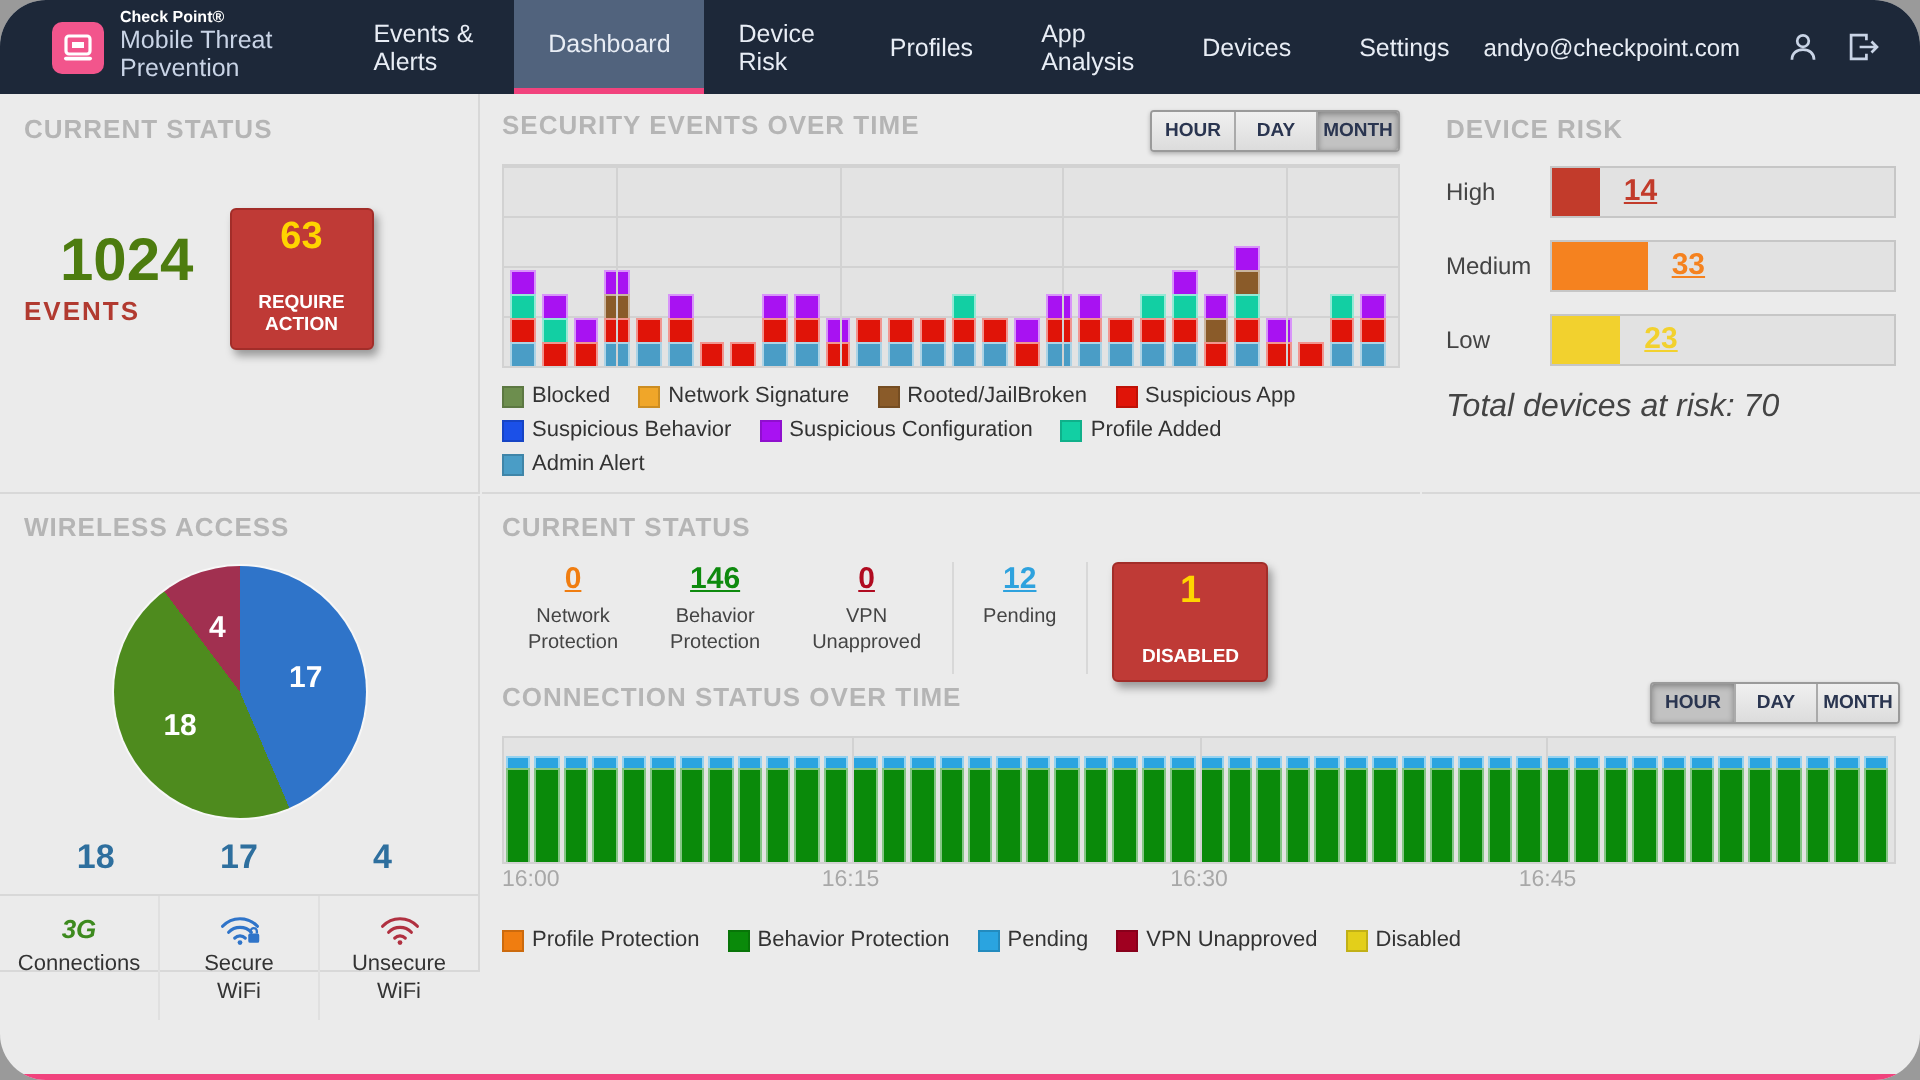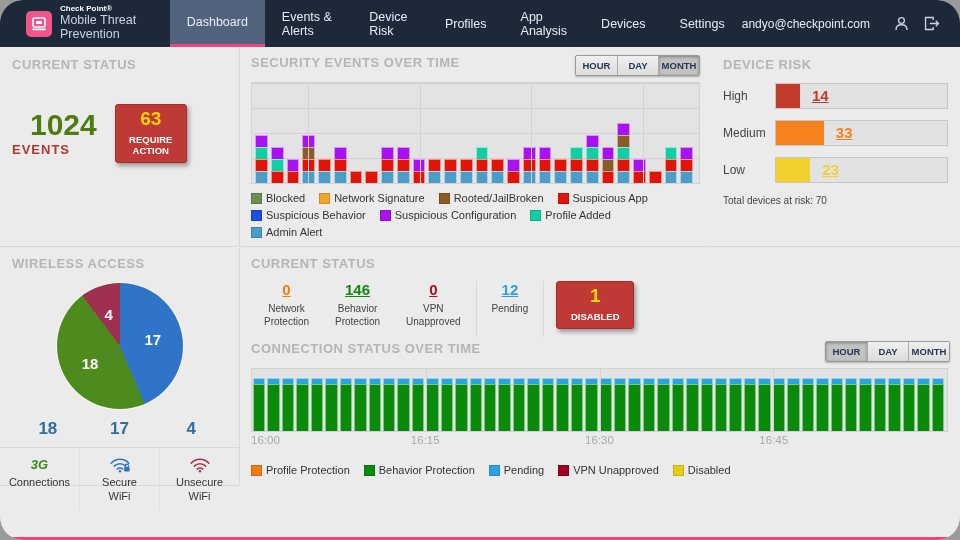--- a/index.html
+++ b/index.html
@@ -24,21 +24,21 @@
   .panel-title{font-size:13px;font-weight:bold;letter-spacing:.5px;color:#b5b5b5;}
 
   
   .p-cs{position:absolute;left:0;top:47px;width:240px;height:200px;border-right:1px solid #d8d8d8;border-bottom:1px solid #d8d8d8;padding:10px 12px;}
   .cs-body{display:flex;align-items:center;margin-top:32px;}
   .events-num{color:#4d7c0f;font-size:30px;font-weight:bold;text-align:center;line-height:1;margin-left:18px;}
   .events-lbl{color:#b13a30;font-size:13px;font-weight:bold;letter-spacing:1px;margin-top:2px;}
   .btn-red{background:#bf3a36;border:1px solid #a22d29;border-radius:3px;box-shadow:2px 3px 4px rgba(0,0,0,.35);color:#fff;text-align:center;cursor:pointer;}
   .require-btn{margin-left:18px;width:72px;padding:4px 4px 6px 4px;}
   .require-num{color:#ffd400;font-size:19px;font-weight:bold;line-height:1;}
-  .require-lbl{color:#ffffff;font-size:9.5px;font-weight:bold;margin-top:6px;}
+  .require-lbl{color:#ffffff;font-size:9.5px;font-weight:bold;margin-top:18px;}
 
   
   .toggle{display:flex;border:1px solid #9a9a9a;border-radius:2px;overflow:hidden;box-shadow:0 1px 2px rgba(0,0,0,.25);}
   .toggle .tbtn{width:41px;text-align:center;font-size:9.5px;font-weight:bold;color:#2a3550;background:linear-gradient(#f0f0f0,#dcdcdc);padding:4px 0;border-left:1px solid #aaa;cursor:pointer;}
   .toggle .tbtn:first-child{border-left:none;}
   .toggle .tbtn.on{background:#c2c2c2;box-shadow:inset 0 1px 3px rgba(0,0,0,.35);}
 
   
   .p-sec{position:absolute;left:241px;top:47px;width:469px;height:200px;border-bottom:1px solid #d8d8d8;padding:8px 10px;}
   .sec-head{display:flex;align-items:flex-start;}
@@ -57,21 +57,21 @@
   .leg-sw{width:11px;height:11px;margin-right:4px;border:1px solid rgba(0,0,0,.15);flex:0 0 auto;}
   .leg-txt{font-size:11px;color:#333;white-space:nowrap;}
 
   
   .p-risk{position:absolute;left:711px;top:47px;width:249px;height:200px;border-bottom:1px solid #d8d8d8;padding:10px 12px;}
   .risk-row{display:flex;align-items:center;margin-top:11px;}
   .risk-lbl{width:52px;font-size:12px;color:#444;}
   .risk-track{position:relative;flex:1;height:26px;background:#e2e2e2;border:1px solid #c6c6c6;}
   .risk-fill{position:absolute;left:0;top:0;bottom:0;}
   .risk-num{position:absolute;top:3px;font-size:15px;font-weight:bold;text-decoration:underline;cursor:pointer;}
-  .risk-total{margin-top:12px;font-size:10px;color:#444;}
+  .risk-total{margin-top:12px;font-size:16px;color:#444;font-style:italic;}
 
   
   .p-wifi{position:absolute;left:0;top:248px;width:240px;height:238px;border-right:1px solid #d8d8d8;border-bottom:1px solid #d8d8d8;padding:8px 12px 0 12px;}
   .pie{position:relative;width:126px;height:126px;border-radius:50%;margin:12px auto 0 auto;box-shadow:0 0 0 1px rgba(255,255,255,.6);}
   .pie-lab{position:absolute;transform:translate(-50%,-50%);color:#fff;font-size:15px;font-weight:bold;}
   .wifi-counts{display:flex;margin-top:10px;}
   .wifi-counts .cnt{flex:1;text-align:center;color:#2e6f9e;font-size:17px;font-weight:bold;cursor:pointer;}
   .wifi-footer{display:flex;border-top:1px solid #d8d8d8;margin:8px -12px 0 -12px;}
   .wf-col{flex:1;text-align:center;padding:7px 2px 6px 2px;border-left:1px solid #e0e0e0;}
   .wf-col:first-child{border-left:none;}
@@ -110,22 +110,22 @@
           <rect x="5" y="4" width="6" height="3" fill="#fff"></rect>
           <rect x="1" y="11.4" width="14" height="1.8" rx="0.9" fill="#fff"></rect>
         </svg>
       </div>
       <div class="brand-text">
         <div class="brand-top">Check Point®</div>
         <div class="brand-bottom">Mobile Threat Prevention</div>
       </div>
     </div>
     <div class="nav-items">
+        <div class="nav-item">Events &amp; Alerts</div>
         <div class="nav-item active">Dashboard</div>
-        <div class="nav-item">Events &amp; Alerts</div>
         <div class="nav-item">Device Risk</div>
         <div class="nav-item">Profiles</div>
         <div class="nav-item">App Analysis</div>
         <div class="nav-item">Devices</div>
         <div class="nav-item">Settings</div>
       </div>
     <div class="nav-right">
       <span class="user-email">andyo@checkpoint.com</span>
       <span class="nav-icon">
         <svg width="17" height="17" viewBox="0 0 20 20">

